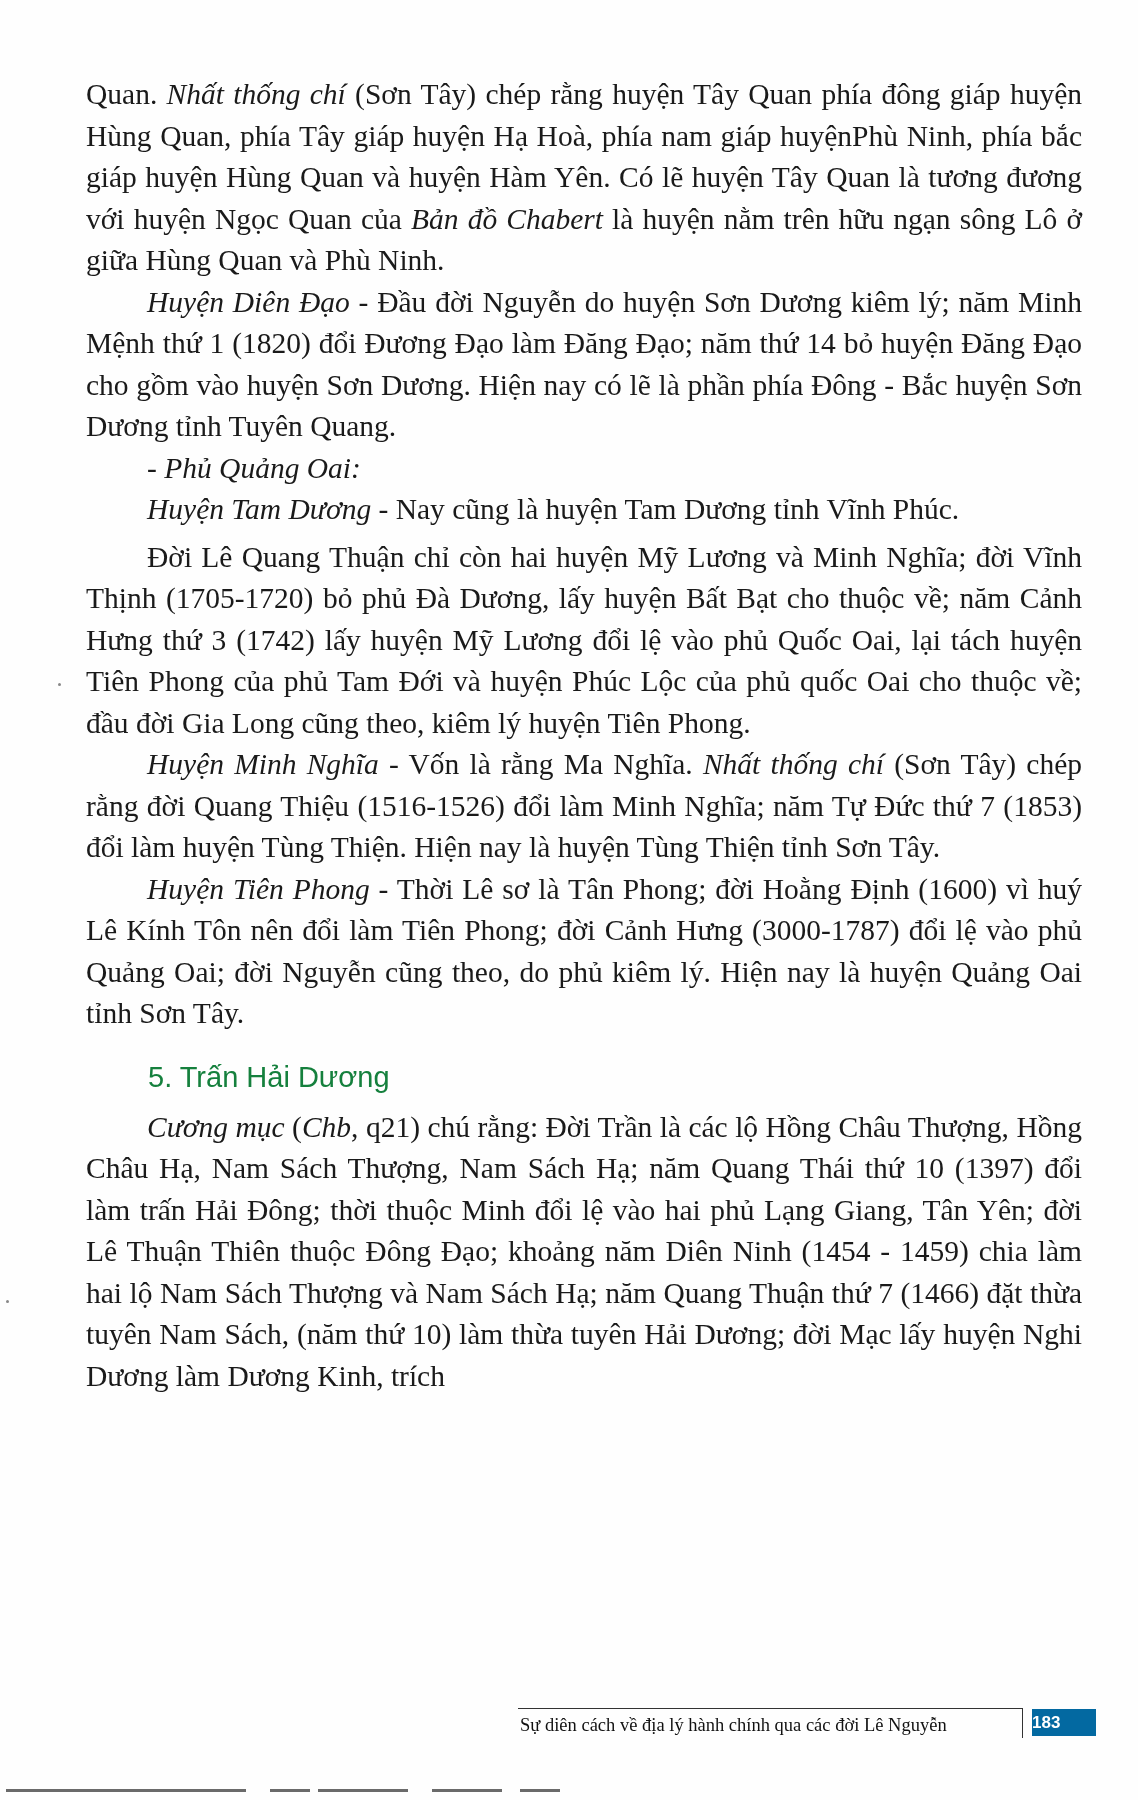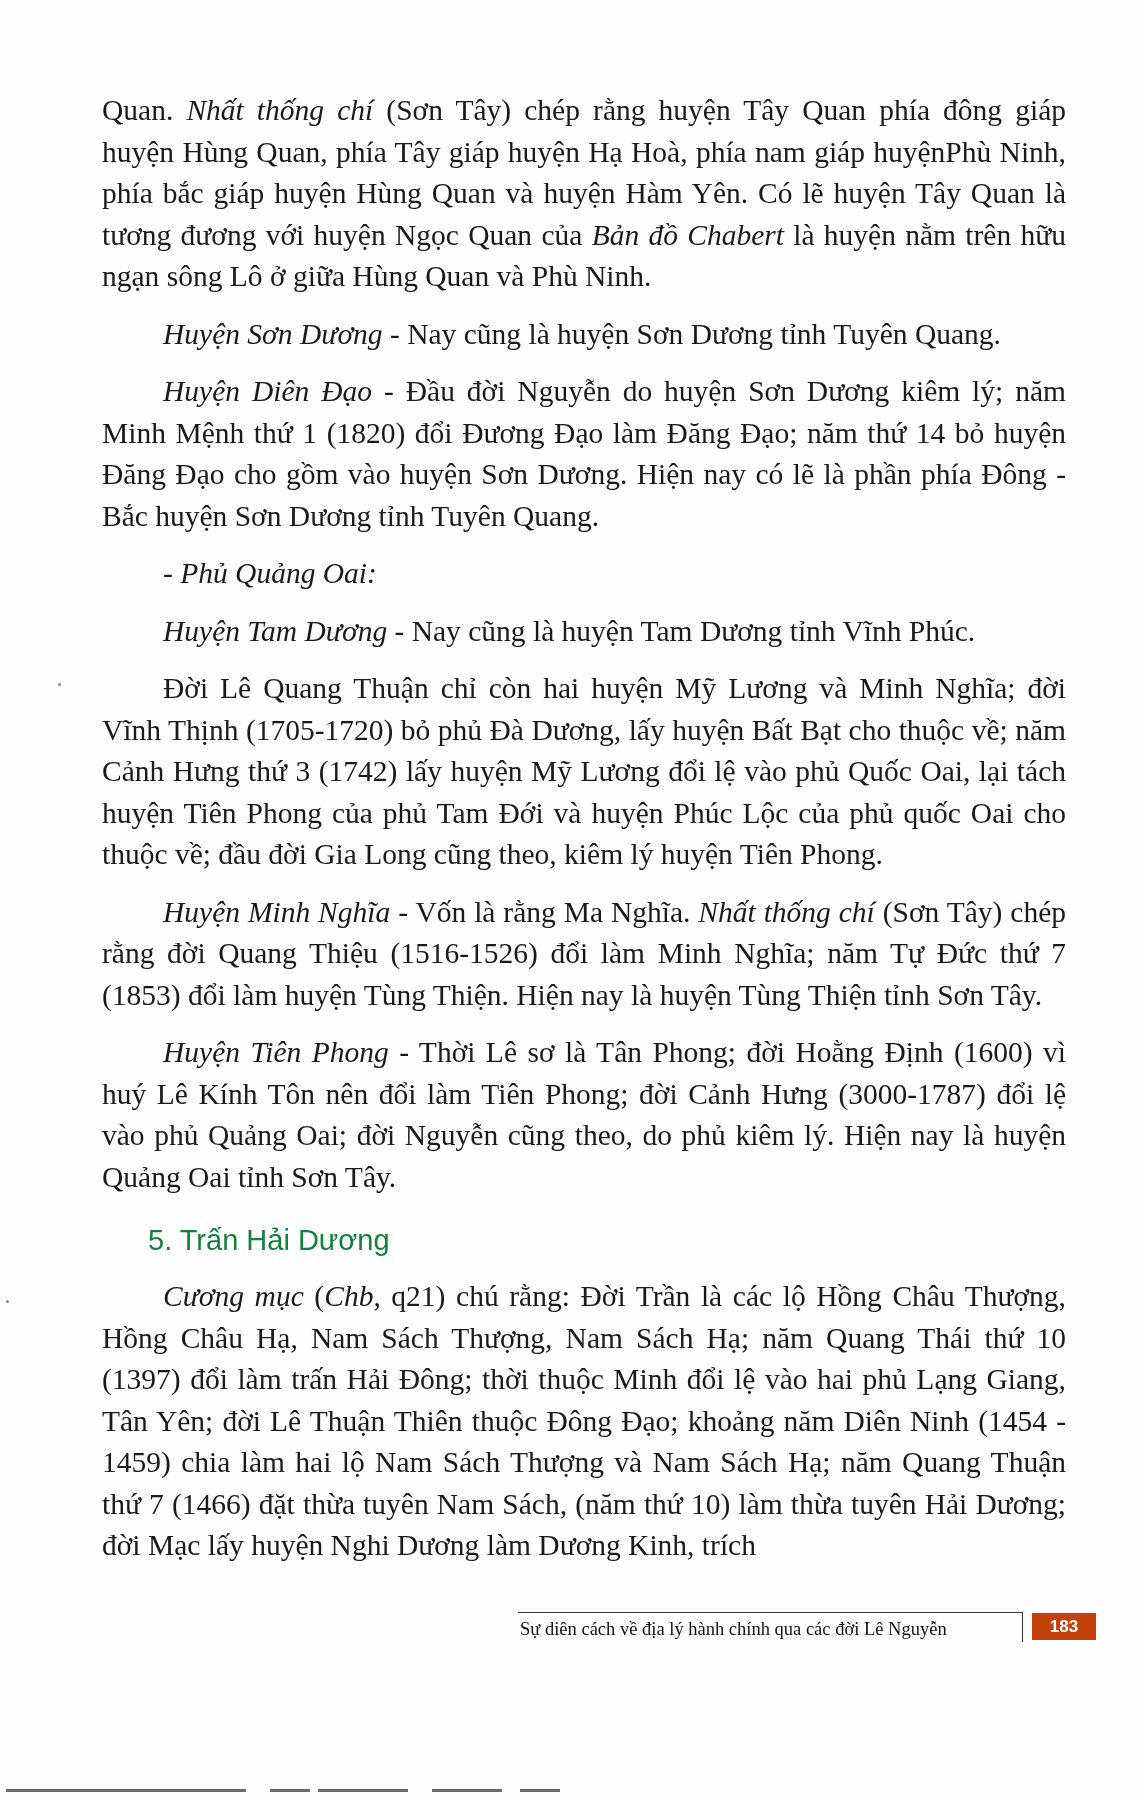--- a/index.html
+++ b/index.html
@@ -18,21 +18,21 @@
       position: absolute;
       left: 86px;
       top: 74px;
       width: 996px;
       font-family: "Liberation Serif", "DejaVu Serif", serif;
       font-size: 29.5px;
       line-height: 41.5px;
       color: #1a1a1a;
     }
     .para {
-      margin: 16px;
+      margin: 0;
       text-align: justify;
       text-align-last: left;
       hyphens: none;
     }
     .para.indent {
       text-indent: 61px;
     }
     .para.gap-top {
       margin-top: 6px;
     }
@@ -43,21 +43,21 @@
       margin: 22px 0 10px 62px;
       font-family: "Liberation Sans", "DejaVu Sans", sans-serif;
       font-size: 29px;
       line-height: 40px;
       color: #15803d;
       font-weight: normal;
     }
     .footer {
       position: absolute;
       left: 518px;
-      top: 1612px;
+      top: 1708px;
       width: 566px;
       height: 34px;
       text-decoration: underline;
     }
     .footer-rule {
       position: absolute;
       left: 0;
       top: 0;
       width: 504px;
       height: 1px;
@@ -80,27 +80,26 @@
       width: 1px;
       height: 30px;
       background: #333;
     }
     .page-number {
       position: absolute;
       left: 514px;
       top: 1px;
       width: 64px;
       height: 27px;
-      background: #c2410c;
+      background: #0369a1;
       color: #fff;
       font-family: "Liberation Sans", "DejaVu Sans", sans-serif;
       font-weight: bold;
       font-size: 17px;
       line-height: 27px;
-      text-align: center;
     }
     .scan-marks {
       position: absolute;
       left: 0;
       top: 1789px;
       width: 1138px;
       height: 6px;
     }
     .scan-marks span {
       position: absolute;
@@ -115,21 +114,20 @@
       border-radius: 50%;
       background: #888;
     }
   </style>
 </head>
 <body>
 
 <div class="page">
   <div id="body-text">
       <p class="para"><span>Quan. </span><i>Nhất thống chí</i><span> (Sơn Tây) chép rằng huyện Tây Quan phía đông giáp huyện Hùng Quan, phía Tây giáp huyện Hạ Hoà, phía nam giáp huyệnPhù Ninh, phía bắc giáp huyện Hùng Quan và huyện Hàm Yên. Có lẽ huyện Tây Quan là tương đương với huyện Ngọc Quan của </span><i>Bản đồ Chabert</i><span> là huyện nằm trên hữu ngạn sông Lô ở giữa Hùng Quan và Phù Ninh.</span></p>
-      <p class="para indent"><i>Huyện Sơn Dương</i><span> - Nay cũng là huyện Sơn Dương tỉnh Tuyên Quang.</span></p>
       <p class="para indent"><i>Huyện Diên Đạo</i><span> - Đầu đời Nguyễn do huyện Sơn Dương kiêm lý; năm Minh Mệnh thứ 1 (1820) đổi Đương Đạo làm Đăng Đạo; năm thứ 14 bỏ huyện Đăng Đạo cho gồm vào huyện Sơn Dương. Hiện nay có lẽ là phần phía Đông - Bắc huyện Sơn Dương tỉnh Tuyên Quang.</span></p>
       <p class="para indent"><i>- Phủ Quảng Oai:</i></p>
       <p class="para indent"><i>Huyện Tam Dương</i><span> - Nay cũng là huyện Tam Dương tỉnh Vĩnh Phúc.</span></p>
       <p class="para indent gap-top"><span>Đời Lê Quang Thuận chỉ còn hai huyện Mỹ Lương và Minh Nghĩa; đời Vĩnh Thịnh (1705-1720) bỏ phủ Đà Dương, lấy huyện Bất Bạt cho thuộc về; năm Cảnh Hưng thứ 3 (1742) lấy huyện Mỹ Lương đổi lệ vào phủ Quốc Oai, lại tách huyện Tiên Phong của phủ Tam Đới và huyện Phúc Lộc của phủ quốc Oai cho thuộc về; đầu đời Gia Long cũng theo, kiêm lý huyện Tiên Phong.</span></p>
       <p class="para indent"><i>Huyện Minh Nghĩa</i><span> - Vốn là rằng Ma Nghĩa. </span><i>Nhất thống chí</i><span> (Sơn Tây) chép rằng đời Quang Thiệu (1516-1526) đổi làm Minh Nghĩa; năm Tự Đức thứ 7 (1853) đổi làm huyện Tùng Thiện. Hiện nay là huyện Tùng Thiện tỉnh Sơn Tây.</span></p>
       <p class="para indent"><i>Huyện Tiên Phong</i><span> - Thời Lê sơ là Tân Phong; đời Hoằng Định (1600) vì huý Lê Kính Tôn nên đổi làm Tiên Phong; đời Cảnh Hưng (3000-1787) đổi lệ vào phủ Quảng Oai; đời Nguyễn cũng theo, do phủ kiêm lý. Hiện nay là huyện Quảng Oai tỉnh Sơn Tây.</span></p>
     </div>
   <h2 class="section-heading">5. Trấn Hải Dương</h2>
   <div id="section-text">
       <p class="para indent"><i>Cương mục</i><span> (</span><i>Chb</i><span>, q21) chú rằng: Đời Trần là các lộ Hồng Châu Thượng, Hồng Châu Hạ, Nam Sách Thượng, Nam Sách Hạ; năm Quang Thái thứ 10 (1397) đổi làm trấn Hải Đông; thời thuộc Minh đổi lệ vào hai phủ Lạng Giang, Tân Yên; đời Lê Thuận Thiên thuộc Đông Đạo; khoảng năm Diên Ninh (1454 - 1459) chia làm hai lộ Nam Sách Thượng và Nam Sách Hạ; năm Quang Thuận thứ 7 (1466) đặt thừa tuyên Nam Sách, (năm thứ 10) làm thừa tuyên Hải Dương; đời Mạc lấy huyện Nghi Dương làm Dương Kinh, trích</span></p>

